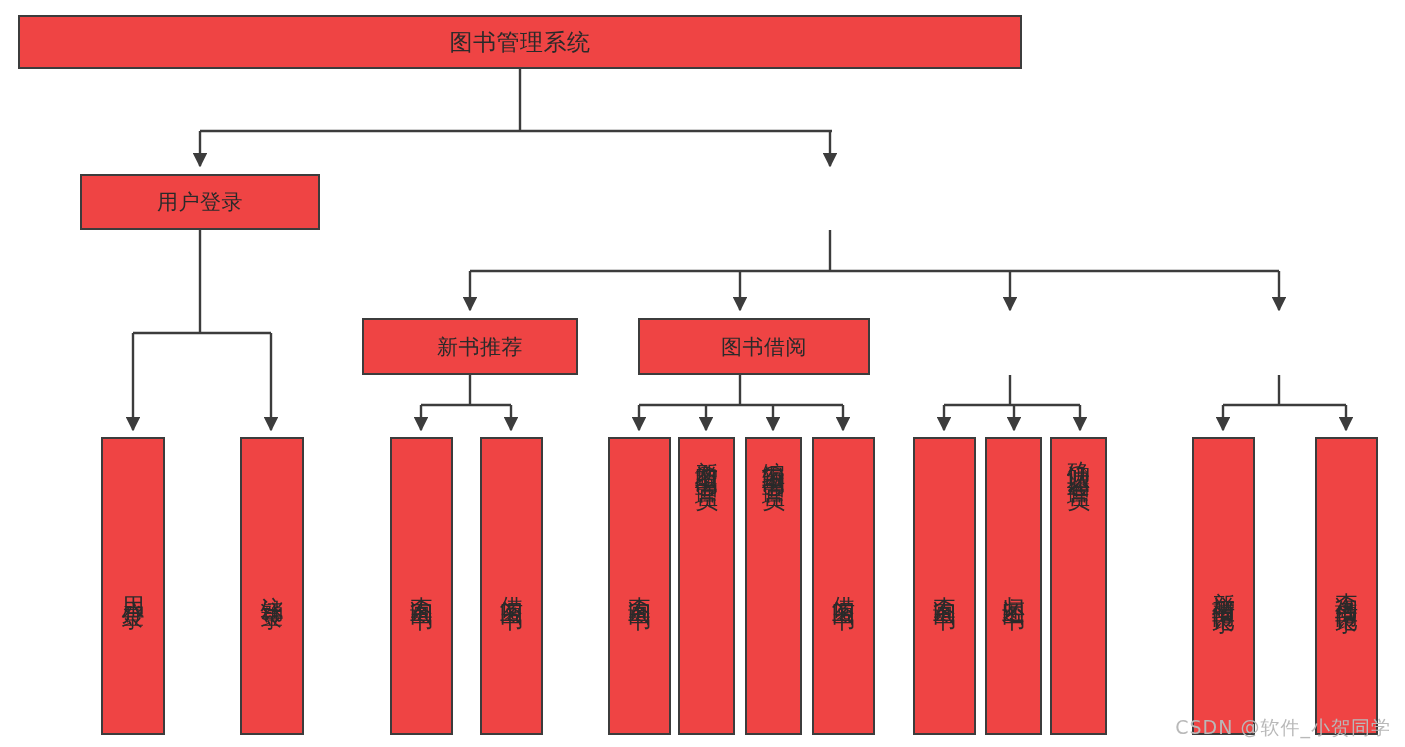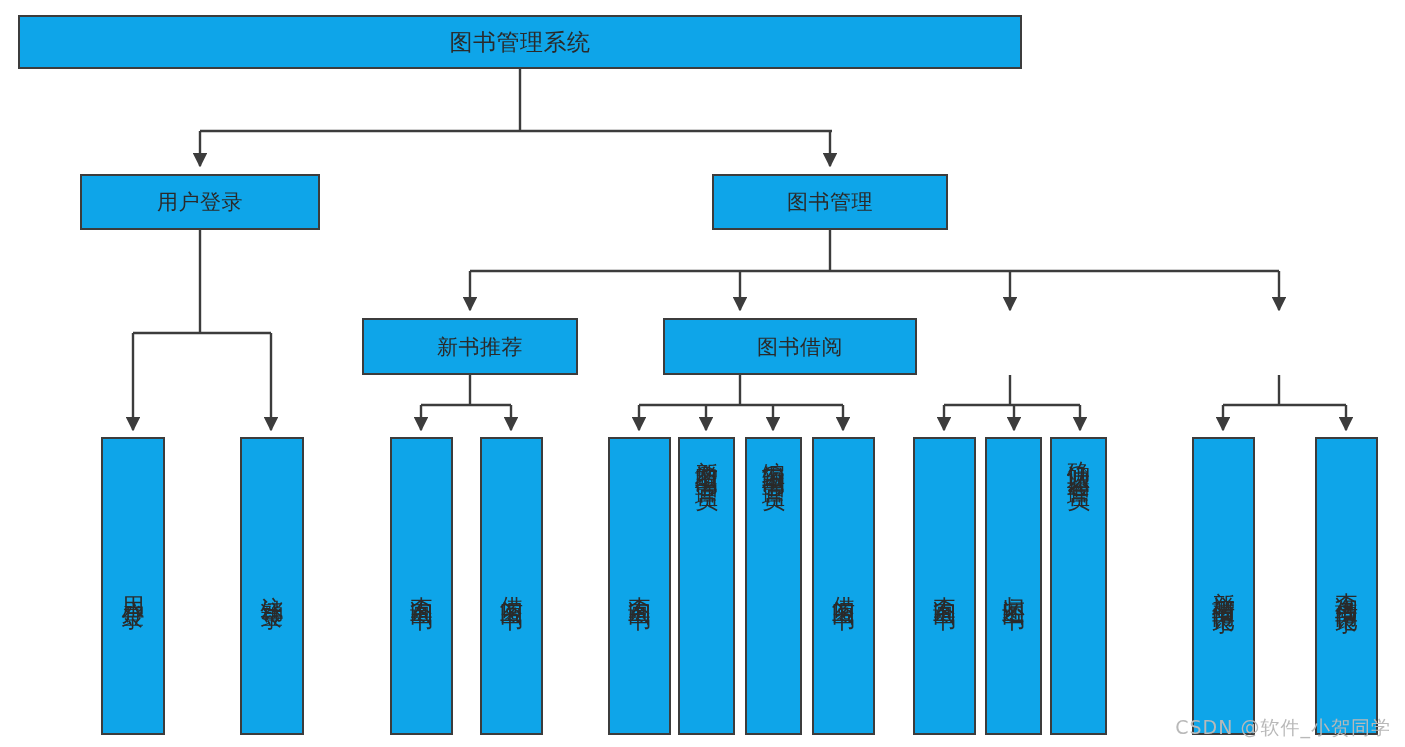--- a/index.html
+++ b/index.html
@@ -25,21 +25,21 @@
     left: 0;
     top: 0;
     width: 1405px;
     height: 747px;
     pointer-events: none;
   }
   .node {
     position: absolute;
     box-sizing: border-box;
     border: 2px solid #3c3c3c;
-    background: #0ea5e9;
+    background: #ef4444;
     display: flex;
     align-items: center;
     justify-content: center;
     z-index: 2;
   }
   .node .label {
     color: #2a2a2a;
     letter-spacing: 0.5px;
     white-space: nowrap;
   }
@@ -50,21 +50,21 @@
   
   .node.lvl2 { height: 56px; }
   .node.lvl2 .label { font-size: 21px; }
   .node.n-user-login  { left: 80px;  top: 174px; width: 240px; }
   .node.n-book-manage { left: 712px; top: 174px; width: 236px; }
 
   
   .node.lvl3 { height: 57px; top: 318px; padding-left: 20px; }
   .node.lvl3 .label { font-size: 21px; }
   .node.n-newbook  { left: 362px;  width: 216px; }
-  .node.n-borrow   { left: 663px;  width: 254px; }
+  .node.n-borrow   { left: 638px;  width: 232px; }
   .node.n-current  { left: 903px;  width: 214px; }
   .node.n-record   { left: 1172px; width: 214px; }
 
   
   .node.leaf {
     top: 437px;
     height: 298px;
     align-items: flex-start;
     justify-content: center;
     padding-top: 0;
@@ -153,23 +153,20 @@
     </g>
   </svg>
 
   <div class="node root">
     <span class="label">图书管理系统</span>
   </div>
 
   <div class="node lvl2 n-user-login">
     <span class="label">用户登录</span>
   </div>
-  <div class="node lvl2 n-book-manage">
-    <span class="label">图书管理</span>
-  </div>
 
   <div class="node lvl3 n-newbook">
     <span class="label">新书推荐</span>
   </div>
   <div class="node lvl3 n-borrow">
     <span class="label">图书借阅</span>
   </div>
 
   <div class="node leaf centered leaf-w64" style="left:101px;">
     <span class="label">用户登录</span>

